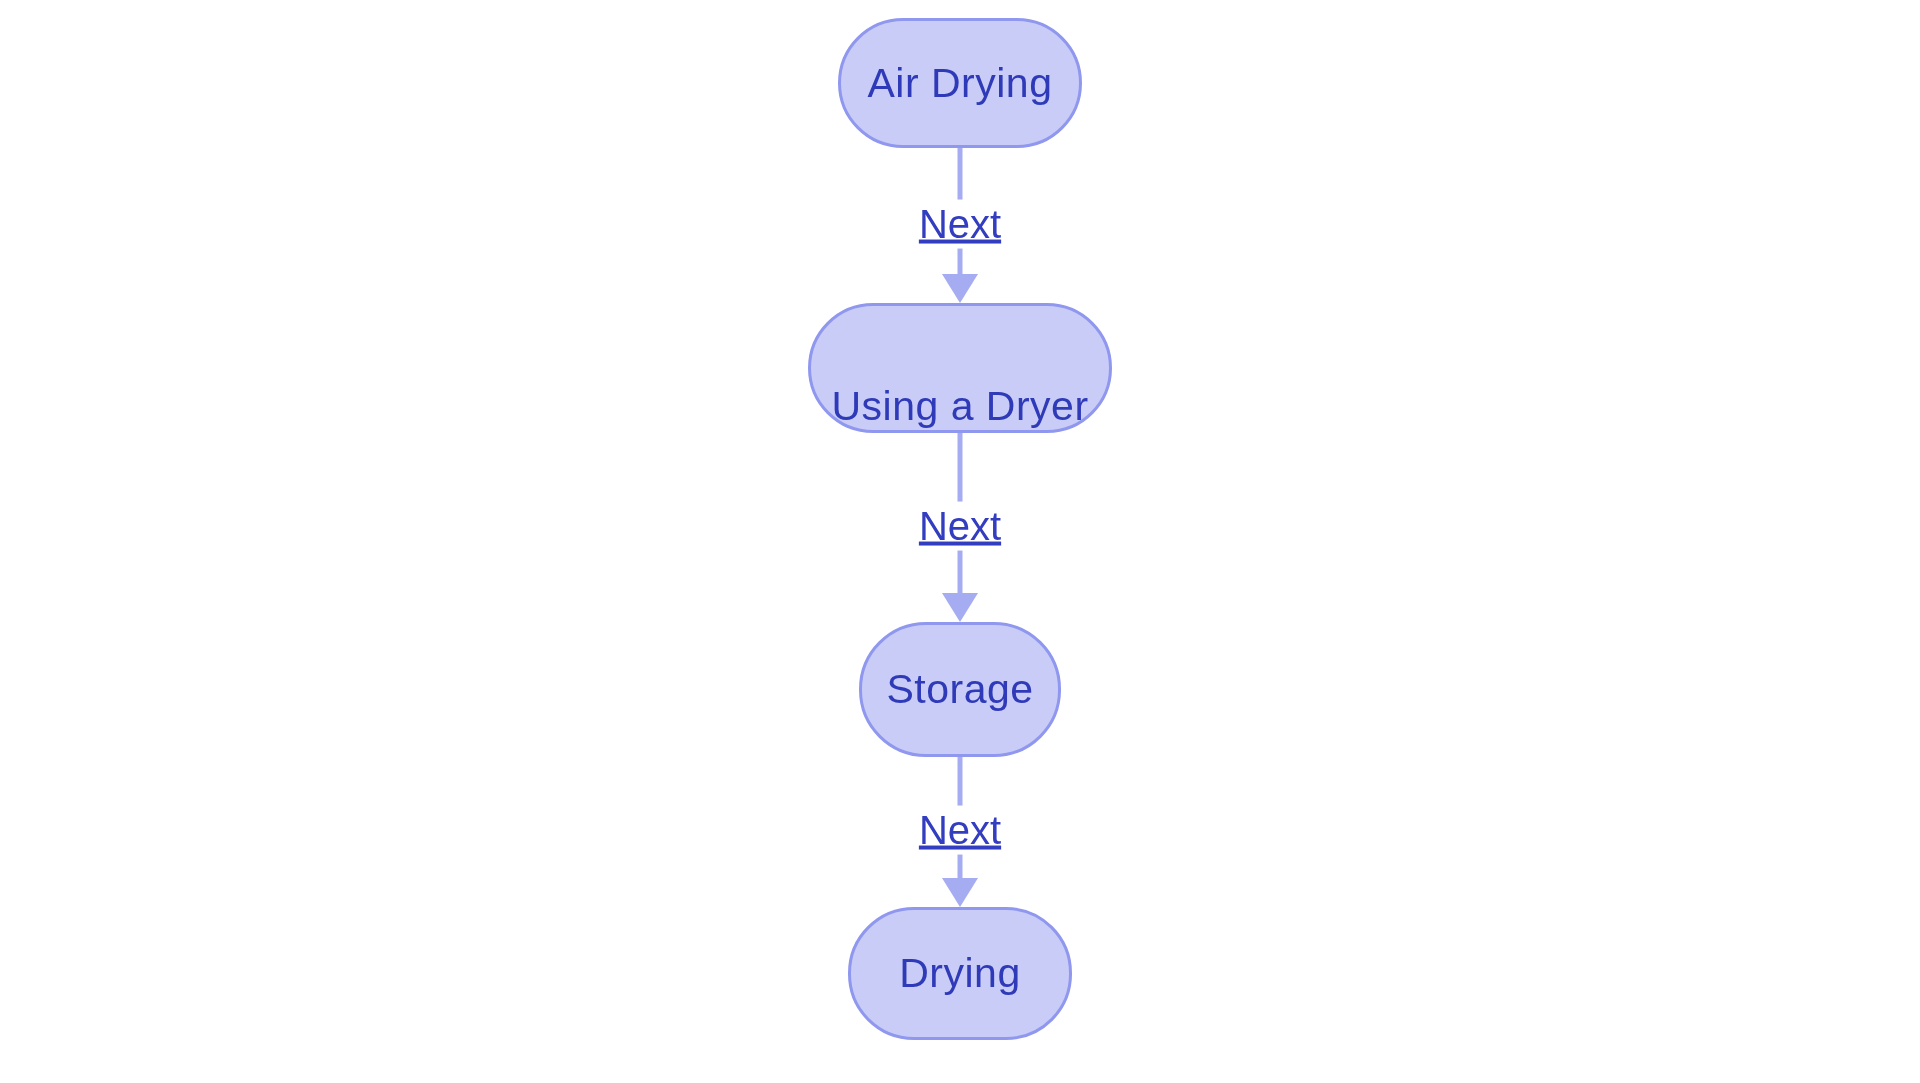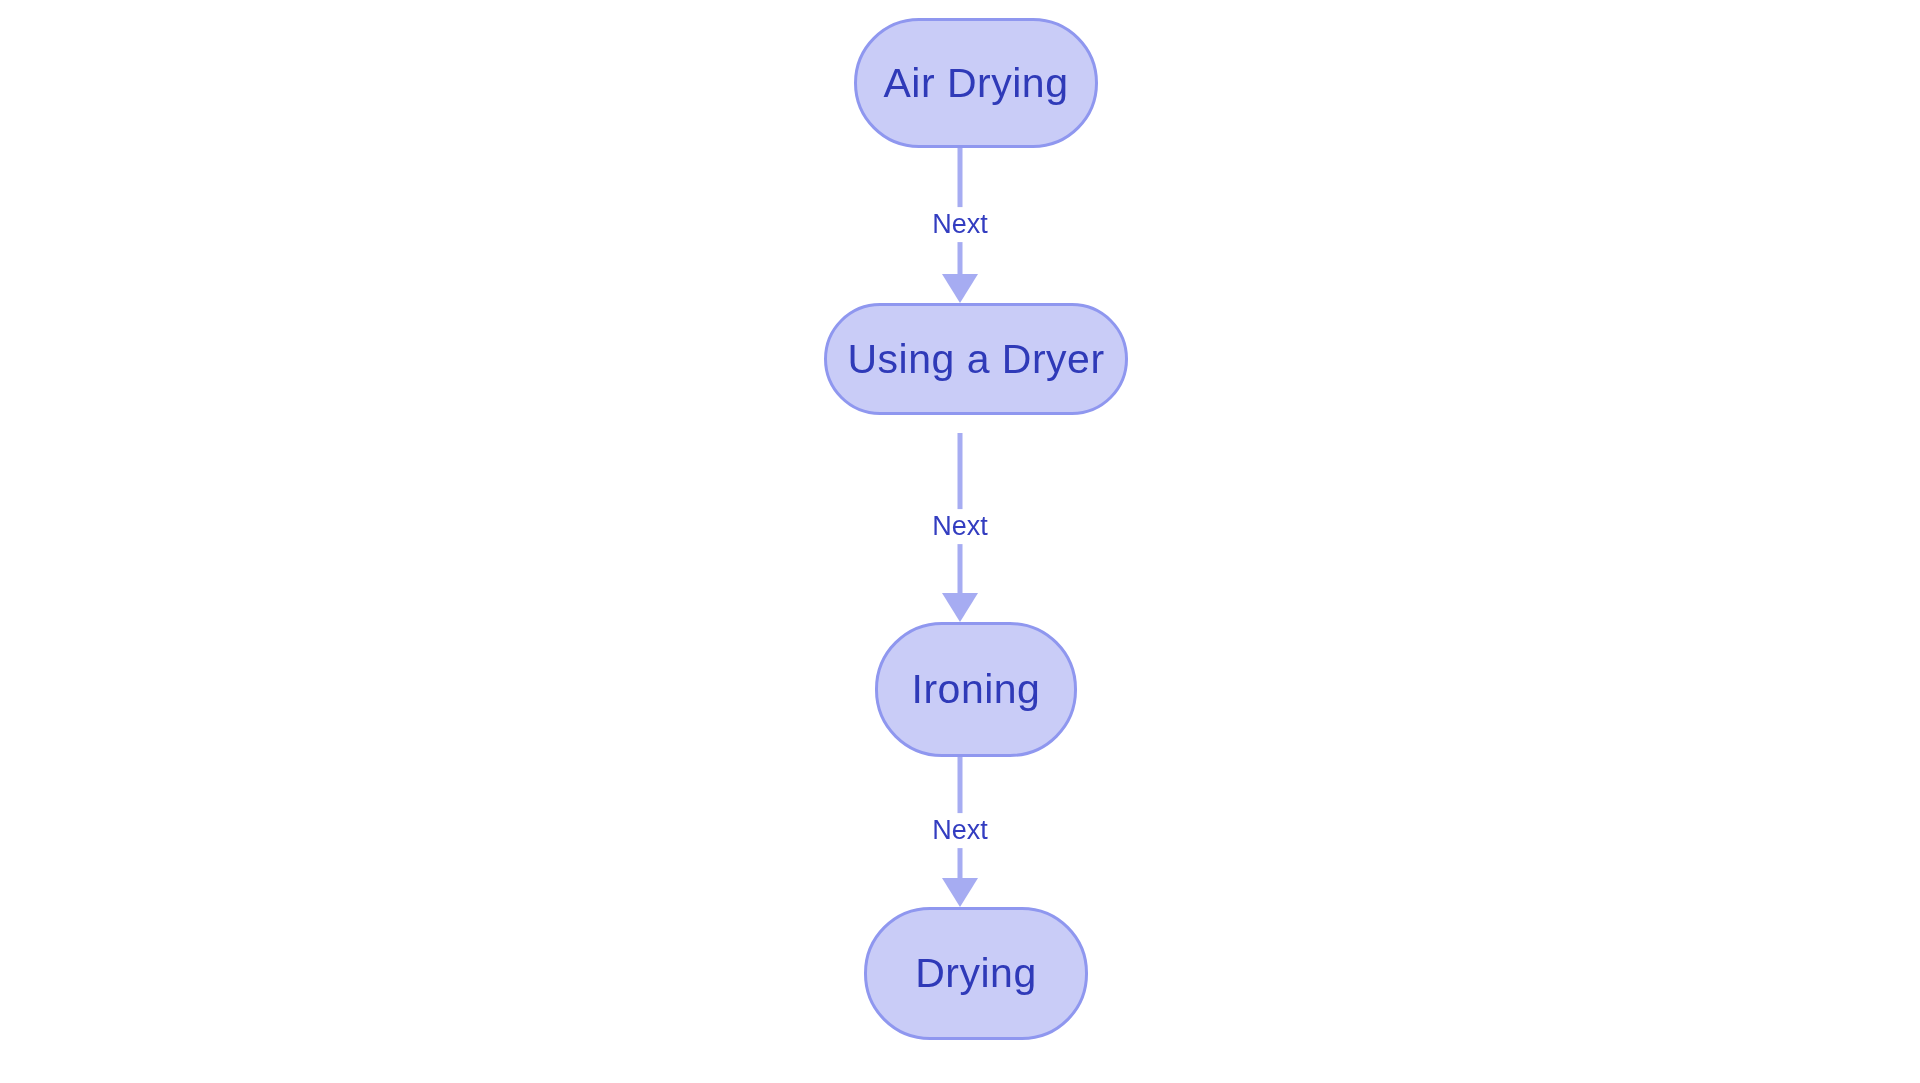--- a/index.html
+++ b/index.html
@@ -23,30 +23,29 @@
   }
 
   
   .node {
     position: absolute;
     background: var(--node-fill);
     border: 3px solid var(--node-border);
     display: flex;
     align-items: center;
     justify-content: center;
-    margin-left: 16px;
   }
   .node-label {
     color: var(--node-text);
     font-size: 41px;
     letter-spacing: 0.5px;
     white-space: nowrap;
   }
   .node-1 { left: 838px; top: 18px;  width: 244px; height: 130px; border-radius: 65px; }
-  .node-2 { left: 808px; top: 303px; width: 304px; height: 112px; border-radius: 65px; }
+  .node-2 { left: 808px; top: 303px; width: 304px; height: 130px; border-radius: 65px; align-items: flex-end; }
   .node-3 { left: 859px; top: 622px; width: 202px; height: 135px; border-radius: 67px; }
   .node-4 { left: 848px; top: 907px; width: 224px; height: 133px; border-radius: 66px; }
 
   
   .edge {
     position: absolute;
     left: 900px;
     width: 120px;
   }
   .edge-1 { top: 148px; height: 155px; }
@@ -73,23 +72,24 @@
     border-right: 18px solid transparent;
     border-top: 29px solid var(--edge-line);
   }
   .edge-label {
     position: absolute;
     left: 50%;
     top: 50%;
     transform: translate(-50%, -54%);
     background: var(--bg);
     color: var(--edge-label);
-    font-size: 27px;
+    font-size: 40px;
     padding: 2px 6px;
     white-space: nowrap;
+    text-decoration: underline;
   }
 </style>
 </head>
 <body>
 
 <div class="canvas">
 
   <div class="node node-1">
     <span class="node-label">Air Drying</span>
   </div>
@@ -104,21 +104,21 @@
     <span class="node-label">Using a Dryer</span>
   </div>
 
   <div class="edge edge-2">
     <div class="edge-line"></div>
     <div class="arrowhead"></div>
     <span class="edge-label">Next</span>
   </div>
 
   <div class="node node-3">
-    <span class="node-label">Ironing</span>
+    <span class="node-label">Storage</span>
   </div>
 
   <div class="edge edge-3">
     <div class="edge-line"></div>
     <div class="arrowhead"></div>
     <span class="edge-label">Next</span>
   </div>
 
   <div class="node node-4">
     <span class="node-label">Drying</span>

